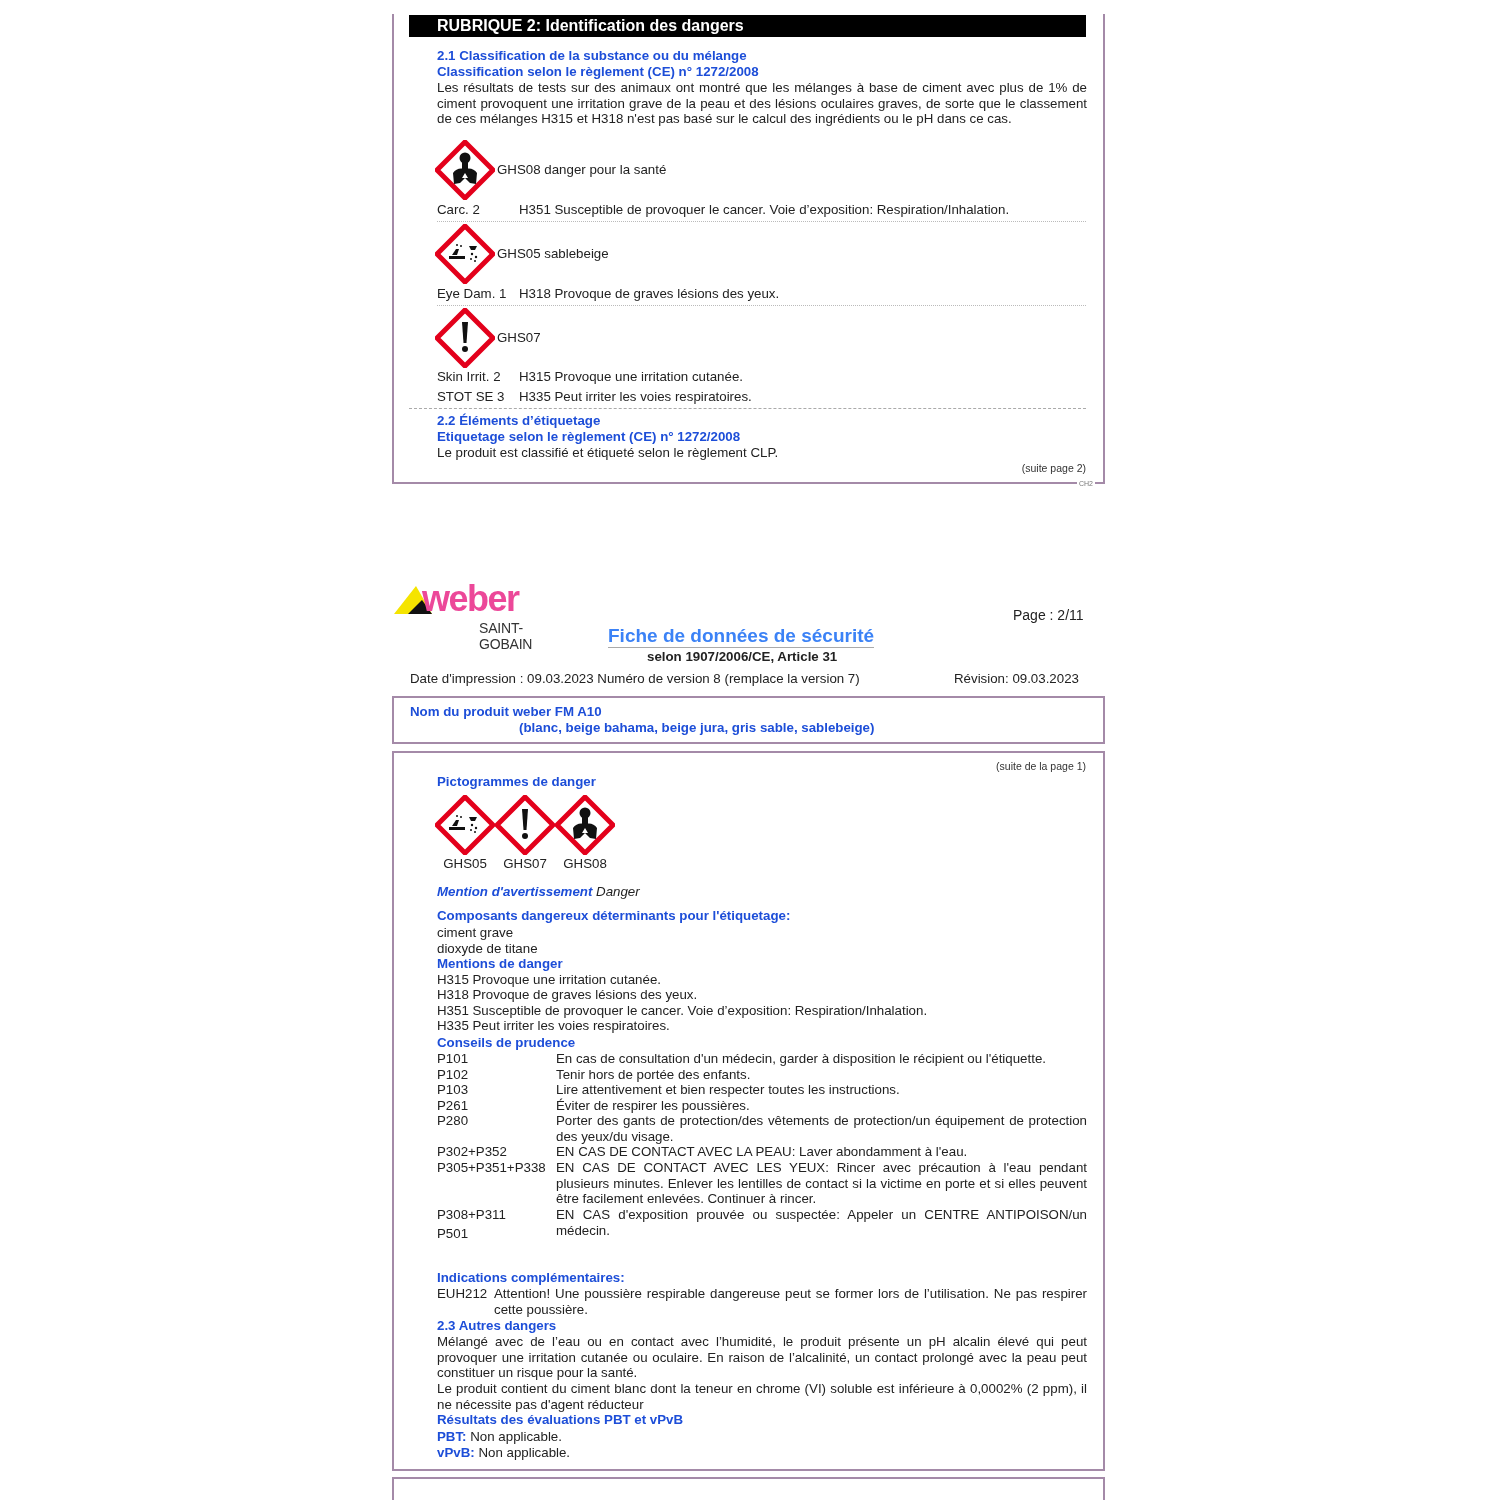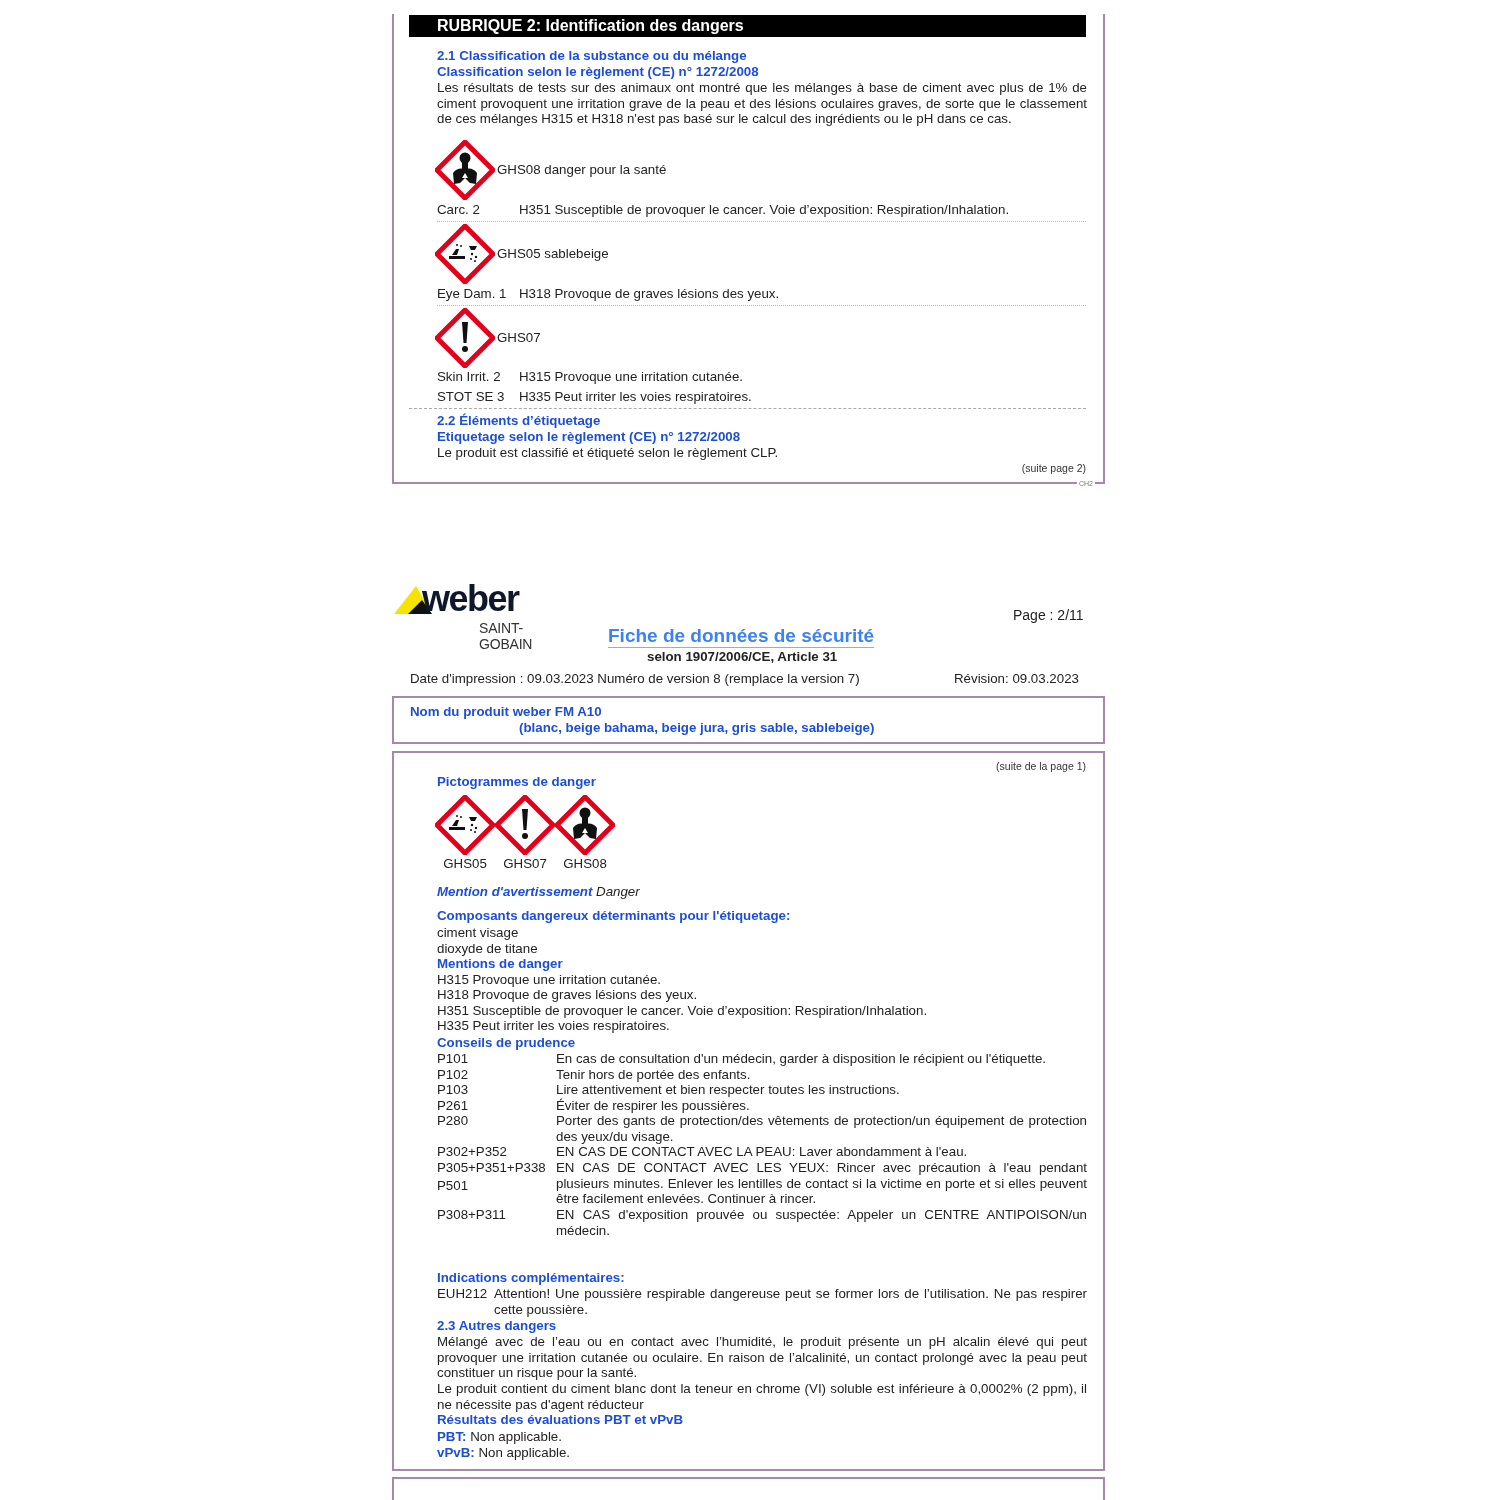--- a/index.html
+++ b/index.html
@@ -19,21 +19,21 @@
   .dashes { position: absolute; left: 409px; width: 677px; border-top: 1px dashed #aaa; height: 0; }
   .picto-row { position: absolute; left: 435px; display: flex; align-items: center; }
   .picto { width: 60px; height: 60px; display: block; }
   .picto-label { margin-left: 2px; font-size: 13.3px; }
   .class-row { position: absolute; left: 437px; display: flex; }
   .class-code { display: inline-block; }
   .suite { position: absolute; font-size: 10.5px; color: #333; text-align: right; }
 
   
   .logo { position: absolute; left: 394px; top: 583px; width: 160px; height: 50px; }
-  .logo-word { position: absolute; left: 28px; top: -4px; font-size: 36px; font-weight: bold; letter-spacing: -1.5px; color: #0f172a; line-height: 40px; }
+  .logo-word { position: absolute; left: 28px; top: -4px; font-size: 36px; font-weight: bold; letter-spacing: -1.5px; color: #ec4899; line-height: 40px; }
   .logo-sub { position: absolute; left: 85px; top: 38px; font-size: 14px; font-weight: normal; color: #333; letter-spacing: -0.2px; }
   .page-num { position: absolute; left: 1013px; top: 608px; font-size: 14px; }
   .doc-title { position: absolute; left: 608px; top: 625px; font-size: 19px; font-weight: bold; line-height: 22px; border-bottom: 1px solid #aaa; color: #3b82f6; }
   .doc-sub { position: absolute; left: 647px; top: 649px; font-size: 13.3px; font-weight: bold; }
   .meta-left { position: absolute; left: 410px; top: 671px; font-size: 13.3px; }
   .meta-right { position: absolute; left: 954px; top: 671px; font-size: 13.3px; }
 
   .prod-box { position: absolute; left: 392px; top: 696px; width: 713px; height: 48px; border: 2px solid #a48aa8; }
   .main-box { position: absolute; left: 392px; top: 751px; width: 713px; height: 720px; border: 2px solid #a48aa8; }
   .next-box { position: absolute; left: 392px; top: 1477px; width: 713px; height: 30px; border: 2px solid #a48aa8; border-bottom: none; }
@@ -177,21 +177,21 @@
     <span class="picto-cap">GHS08</span>
   </div>
 </div>
 
 <div class="txt" style="top:884px;font-style:italic;">
   <span class="b">Mention d'avertissement</span>
   <span>Danger</span>
 </div>
 
 <div class="txt b" style="top:908px;">Composants dangereux déterminants pour l'étiquetage:</div>
-<div class="txt" style="top:925px;">ciment visage</div>
+<div class="txt" style="top:925px;">ciment grave</div>
 <div class="txt" style="top:941px;">dioxyde de titane</div>
 
 <div class="txt b" style="top:956px;">Mentions de danger</div>
 <div class="txt" style="top:972px;">H315 Provoque une irritation cutanée.</div>
 <div class="txt" style="top:987px;">H318 Provoque de graves lésions des yeux.</div>
 <div class="txt" style="top:1003px;">H351 Susceptible de provoquer le cancer. Voie d’exposition: Respiration/Inhalation.</div>
 <div class="txt" style="top:1018px;">H335 Peut irriter les voies respiratoires.</div>
 
 <div class="txt b" style="top:1035px;">Conseils de prudence</div>
 
@@ -220,21 +220,21 @@
   <span class="p-text">EN CAS DE CONTACT AVEC LA PEAU: Laver abondamment à l'eau.</span>
 </div>
 <div class="p-row" style="top:1160px;">
   <span class="p-code">P305+P351+P338</span>
   <span class="p-text">EN CAS DE CONTACT AVEC LES YEUX: Rincer avec précaution à l'eau pendant plusieurs minutes. Enlever les lentilles de contact si la victime en porte et si elles peuvent être facilement enlevées. Continuer à rincer.</span>
 </div>
 <div class="p-row" style="top:1207px;">
   <span class="p-code">P308+P311</span>
   <span class="p-text">EN CAS d'exposition prouvée ou suspectée: Appeler un CENTRE ANTIPOISON/un médecin.</span>
 </div>
-<div class="p-row" style="top:1178px;gap:8px;">
+<div class="p-row" style="top:1226px;gap:8px;">
   <span class="p-code">P501</span>
 </div>
 
 <div class="txt b" style="top:1270px;">Indications complémentaires:</div>
 <div class="p-row" style="top:1286px;">
   <span style="width:57px; flex:none;">EUH212</span>
   <span class="p-text">Attention! Une poussière respirable dangereuse peut se former lors de l’utilisation. Ne pas respirer cette poussière.</span>
 </div>
 
 <div class="txt b" style="top:1318px;">2.3 Autres dangers</div>

